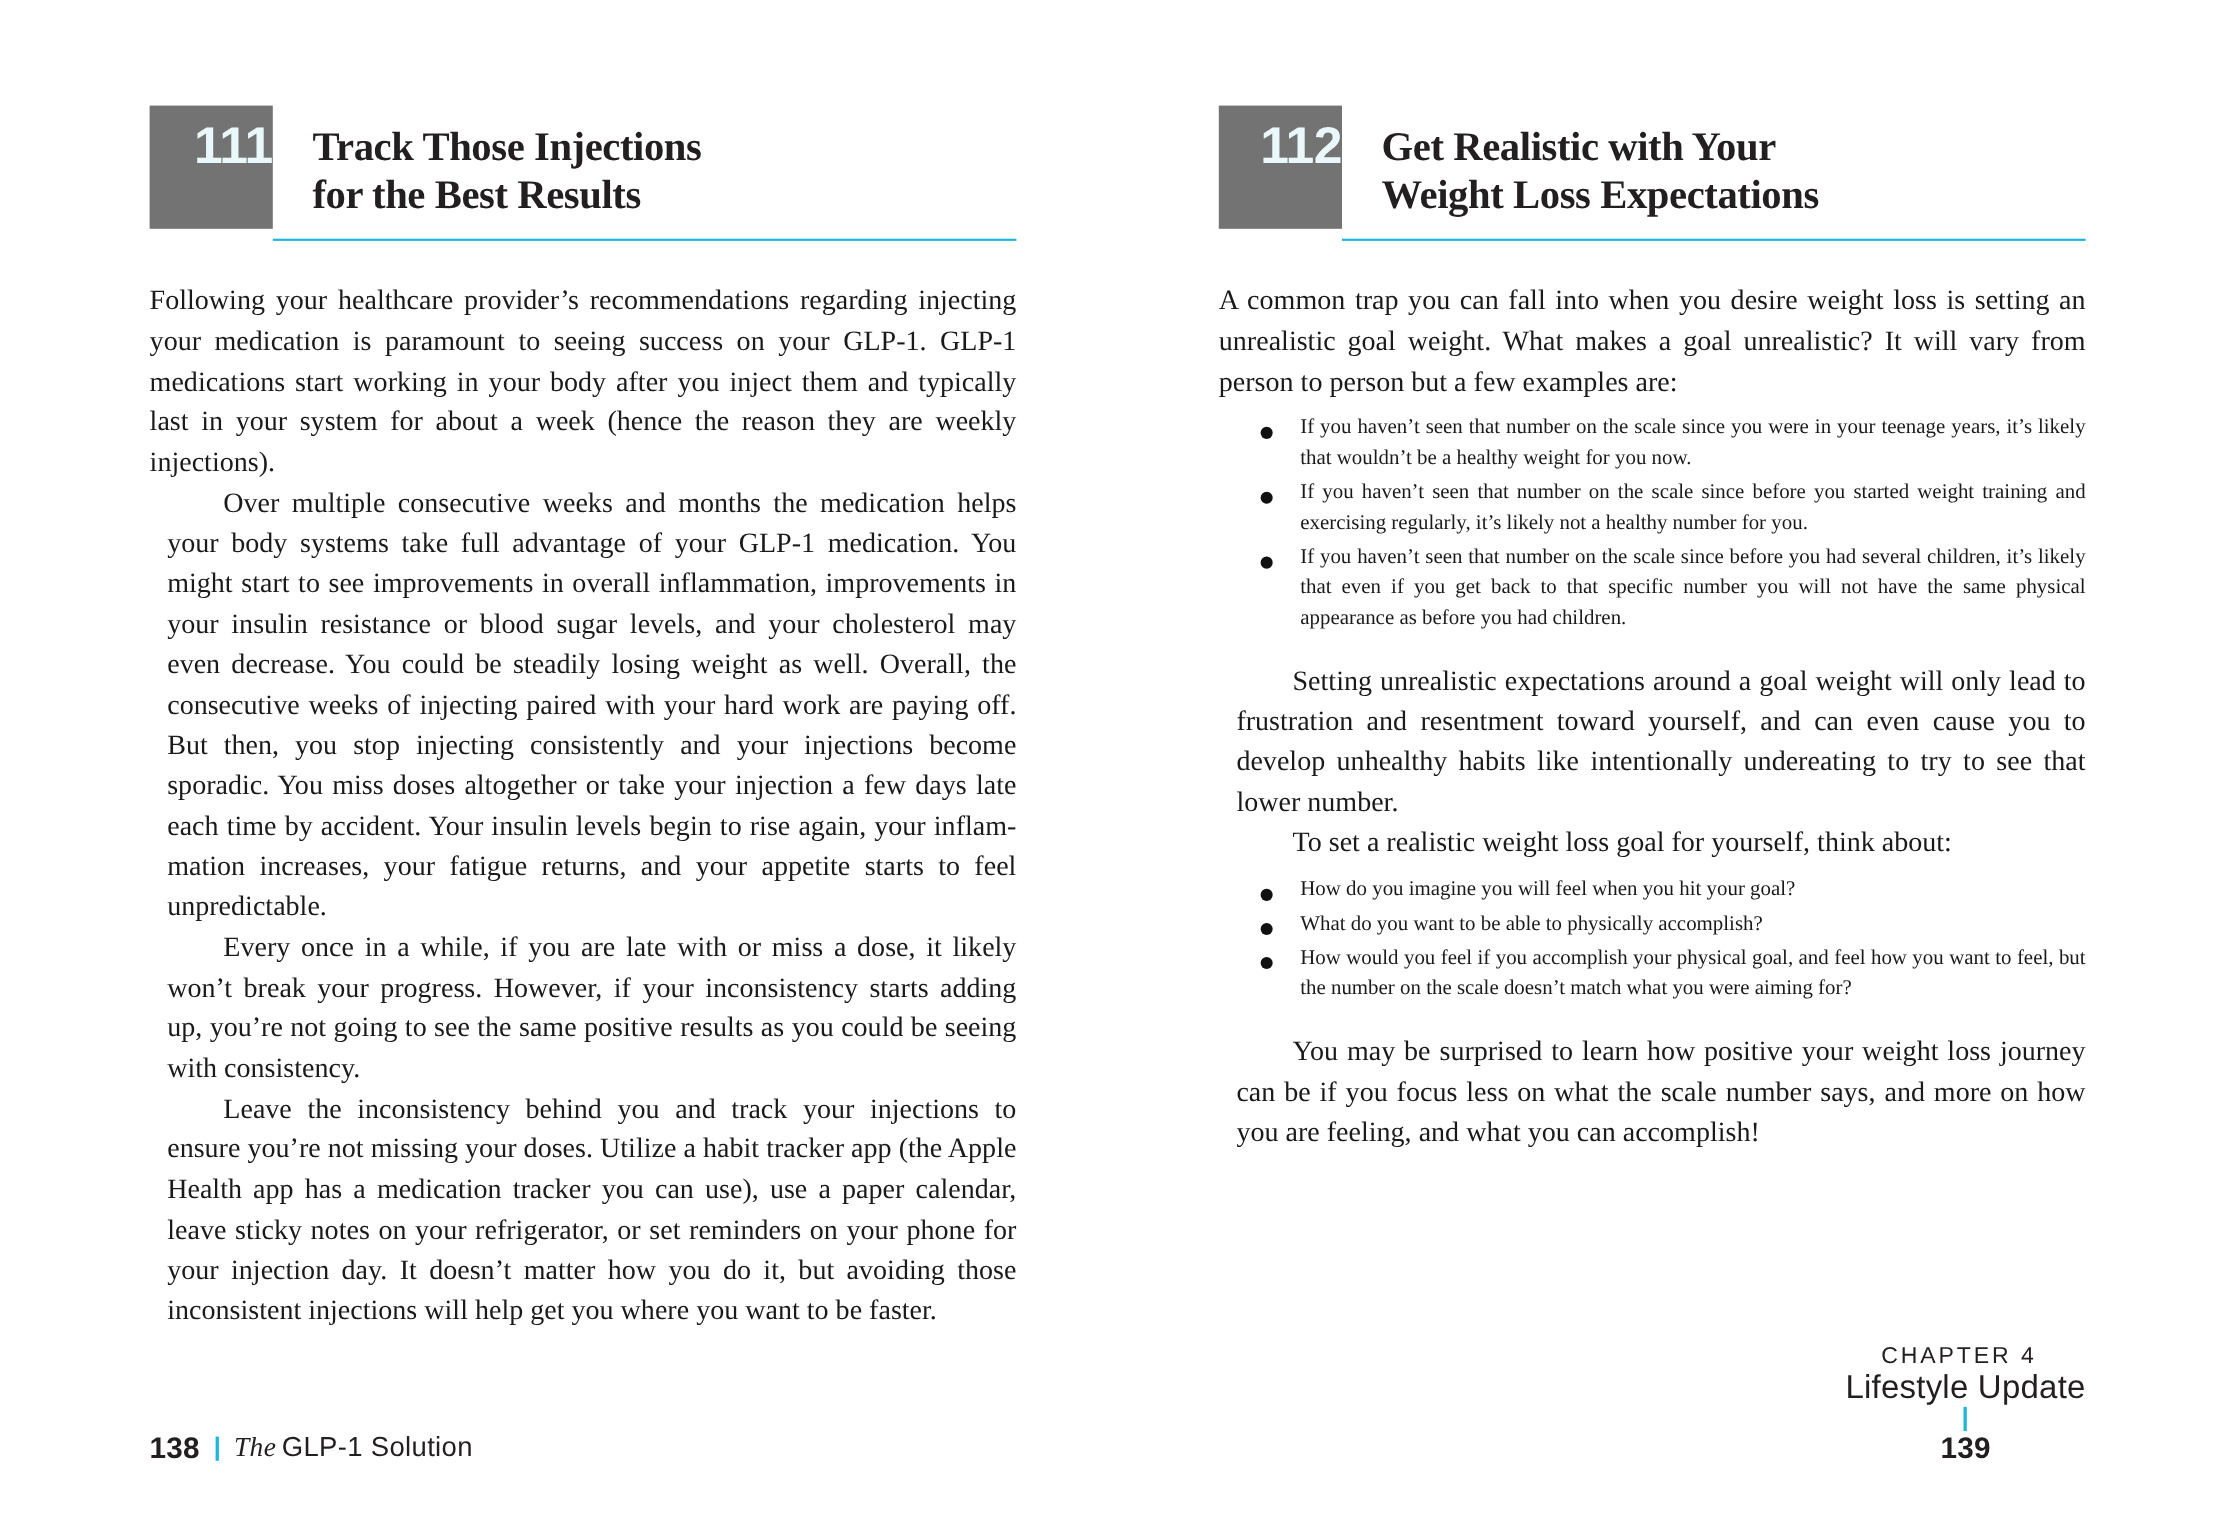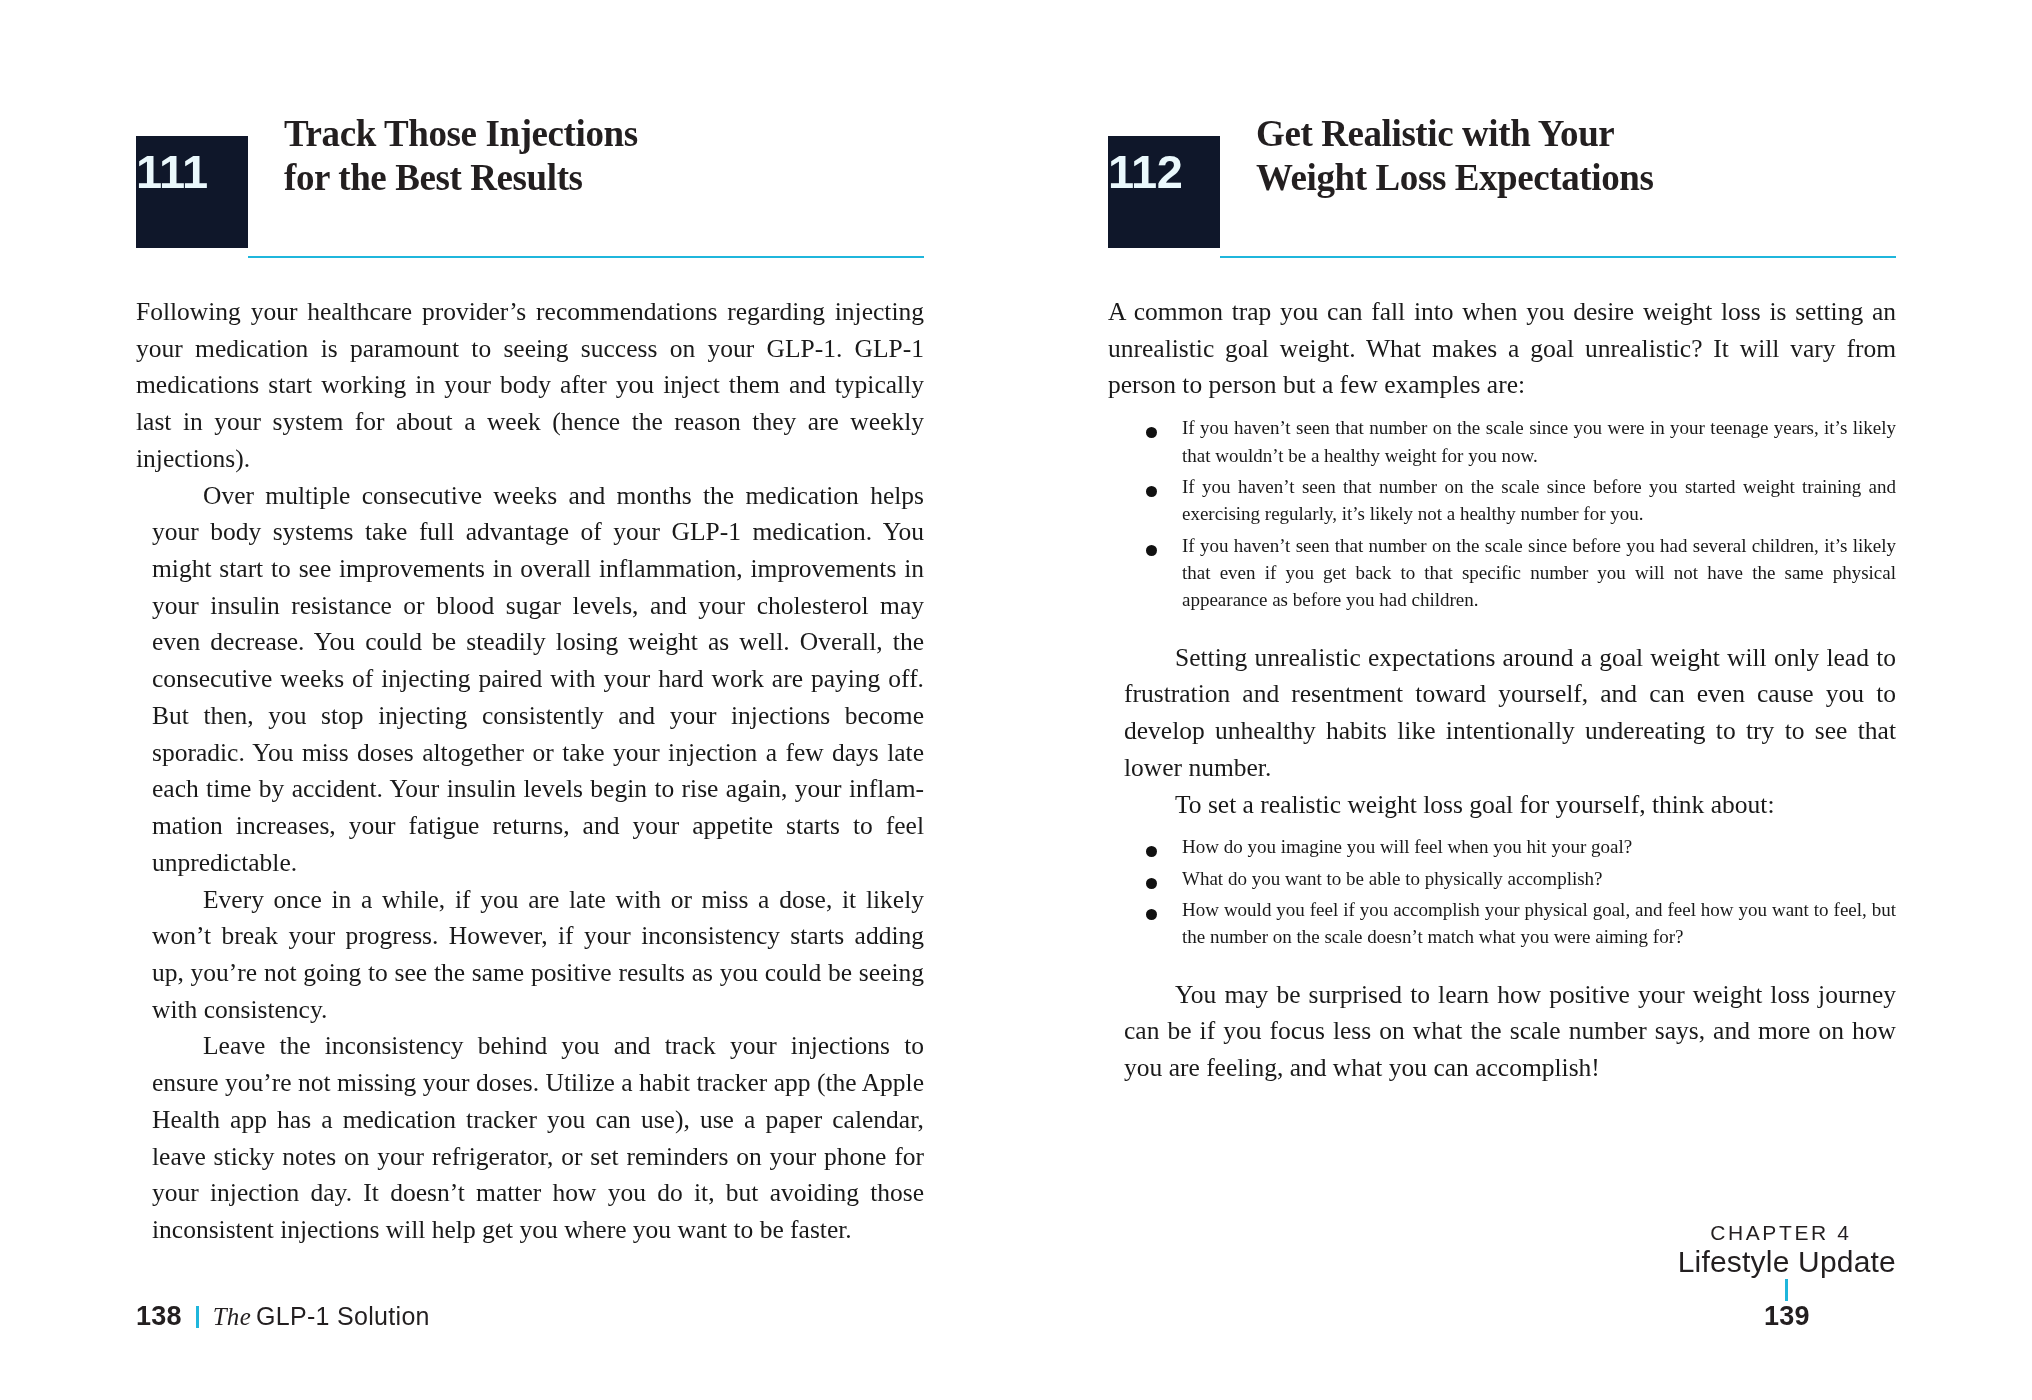--- a/index.html
+++ b/index.html
@@ -35,29 +35,28 @@
 
   
   .tip-header {
     position: relative;
     display: flex;
     align-items: flex-start;
     margin: 0 0 46px 0;
   }
   .tip-number-box {
     flex: 0 0 auto;
-    background: #0f172a;
+    background: #737373;
     width: 112px;
     min-height: 112px;
     display: flex;
     align-items: flex-start;
-    justify-content: flex-start;
+    justify-content: flex-end;
     padding-top: 12px;
     box-sizing: border-box;
-    margin-top: 40px;
   }
   .tip-number {
     font-family: "Liberation Sans", sans-serif;
     font-weight: bold;
     font-size: 47px;
     line-height: 1.0;
     color: #EAF8FC;
     letter-spacing: -0.5px;
   }
   .tip-title-wrap {

